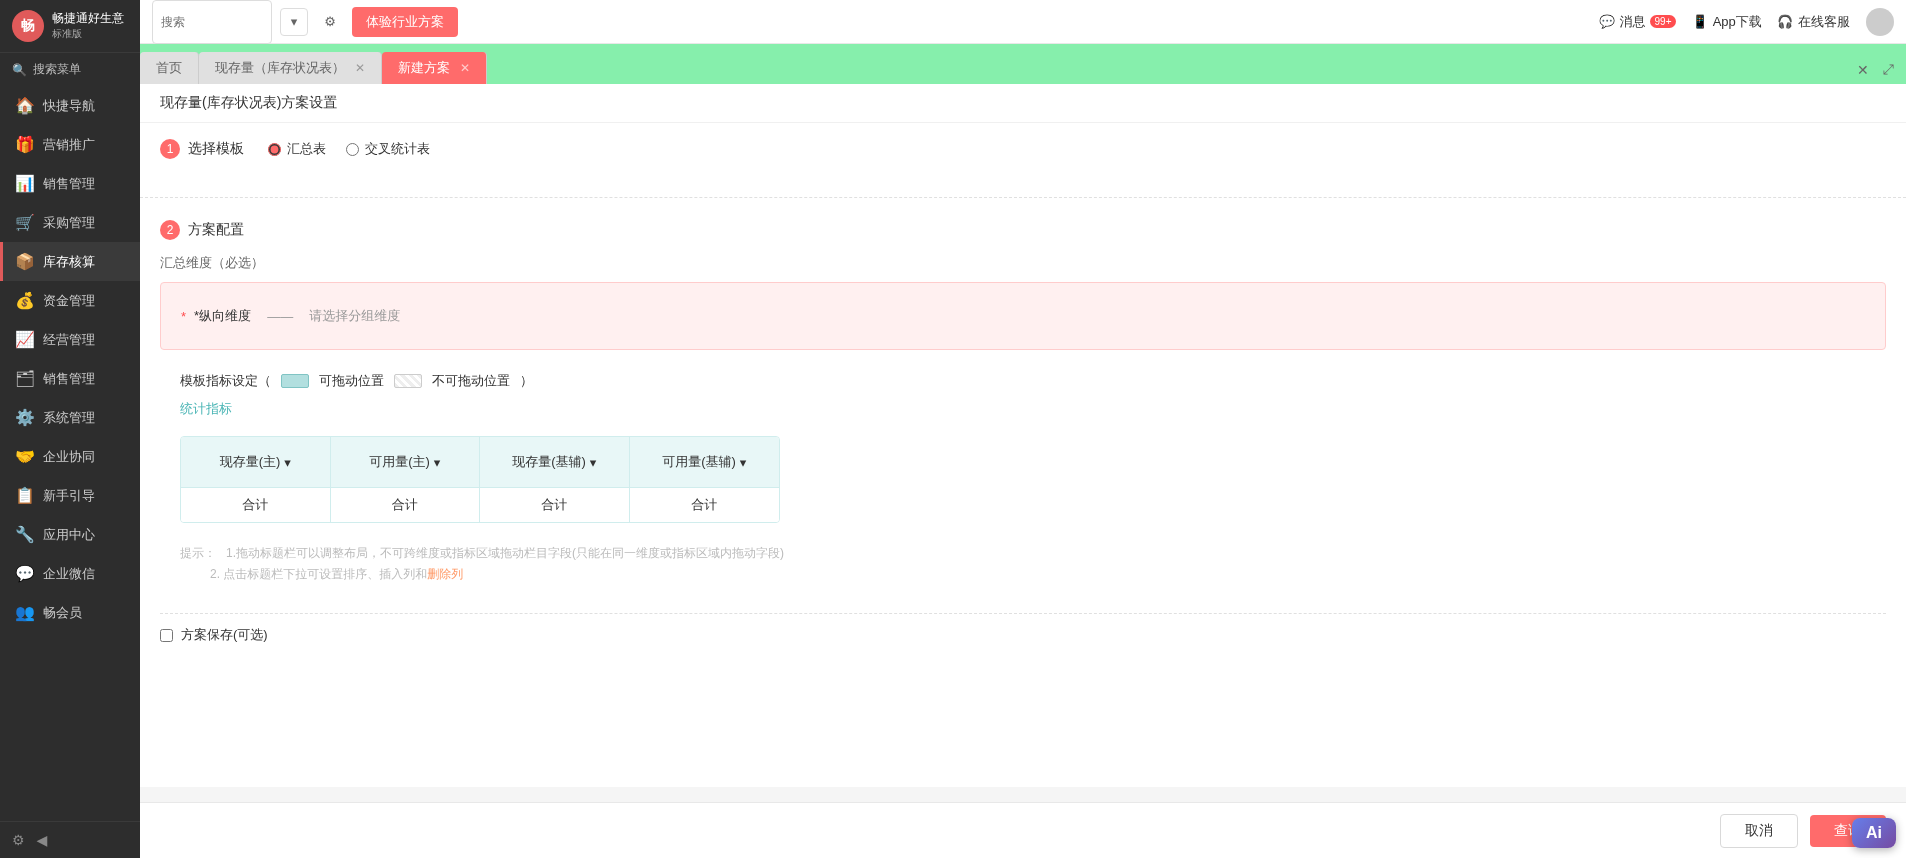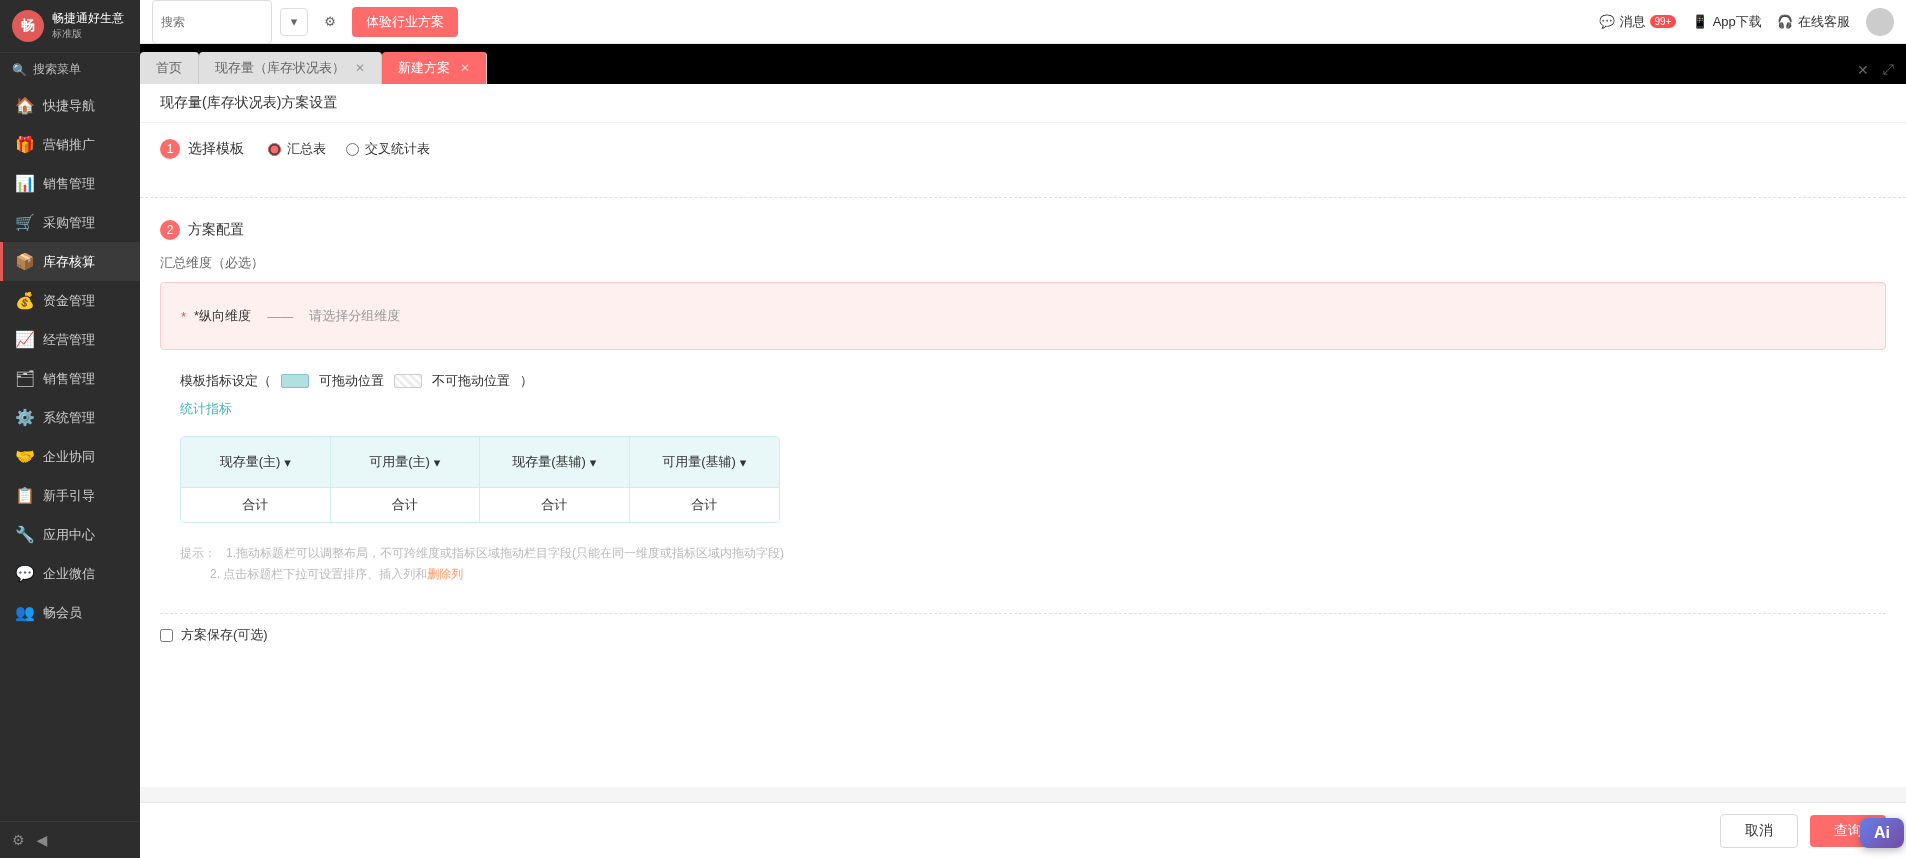--- a/index.html
+++ b/index.html
@@ -106,21 +106,21 @@
     }
 
     
     .main-area {
       flex: 1; display: flex; flex-direction: column; overflow: hidden;
     }
 
     
     .tabs-bar {
       height: 40px;
-      background: #000000;
+      background: #86efac;
       display: flex; align-items: flex-end;
       padding: 0 0 0 0;
       flex-shrink: 0;
     }
     .tab {
       height: 32px; display: flex; align-items: center;
       padding: 0 16px; gap: 6px;
       background: #e0e0e0; color: #666;
       font-size: 13px; cursor: pointer;
       border-right: 1px solid #ccc;
@@ -257,21 +257,21 @@
     }
     .btn-query {
       background: #ff6b6b; color: #fff;
       border: none; border-radius: 4px;
       padding: 7px 24px; font-size: 14px; cursor: pointer;
     }
     .panel-ctrl-btn { cursor: pointer; color: #666; font-size: 16px; padding: 2px 4px; }
 
     
     .ai-fab {
-      position: fixed; bottom: 10px; right: 2px;
+      position: fixed; bottom: 10px; right: 10px;
       background: linear-gradient(135deg, #667eea 0%, #764ba2 100%);
       color: #fff; border-radius: 8px;
       padding: 6px 14px; font-size: 16px; font-weight: bold;
       cursor: pointer;
       box-shadow: 0 2px 8px rgba(0,0,0,0.3);
       z-index: 100;
     }
   </style>
 </head>
 <body>

